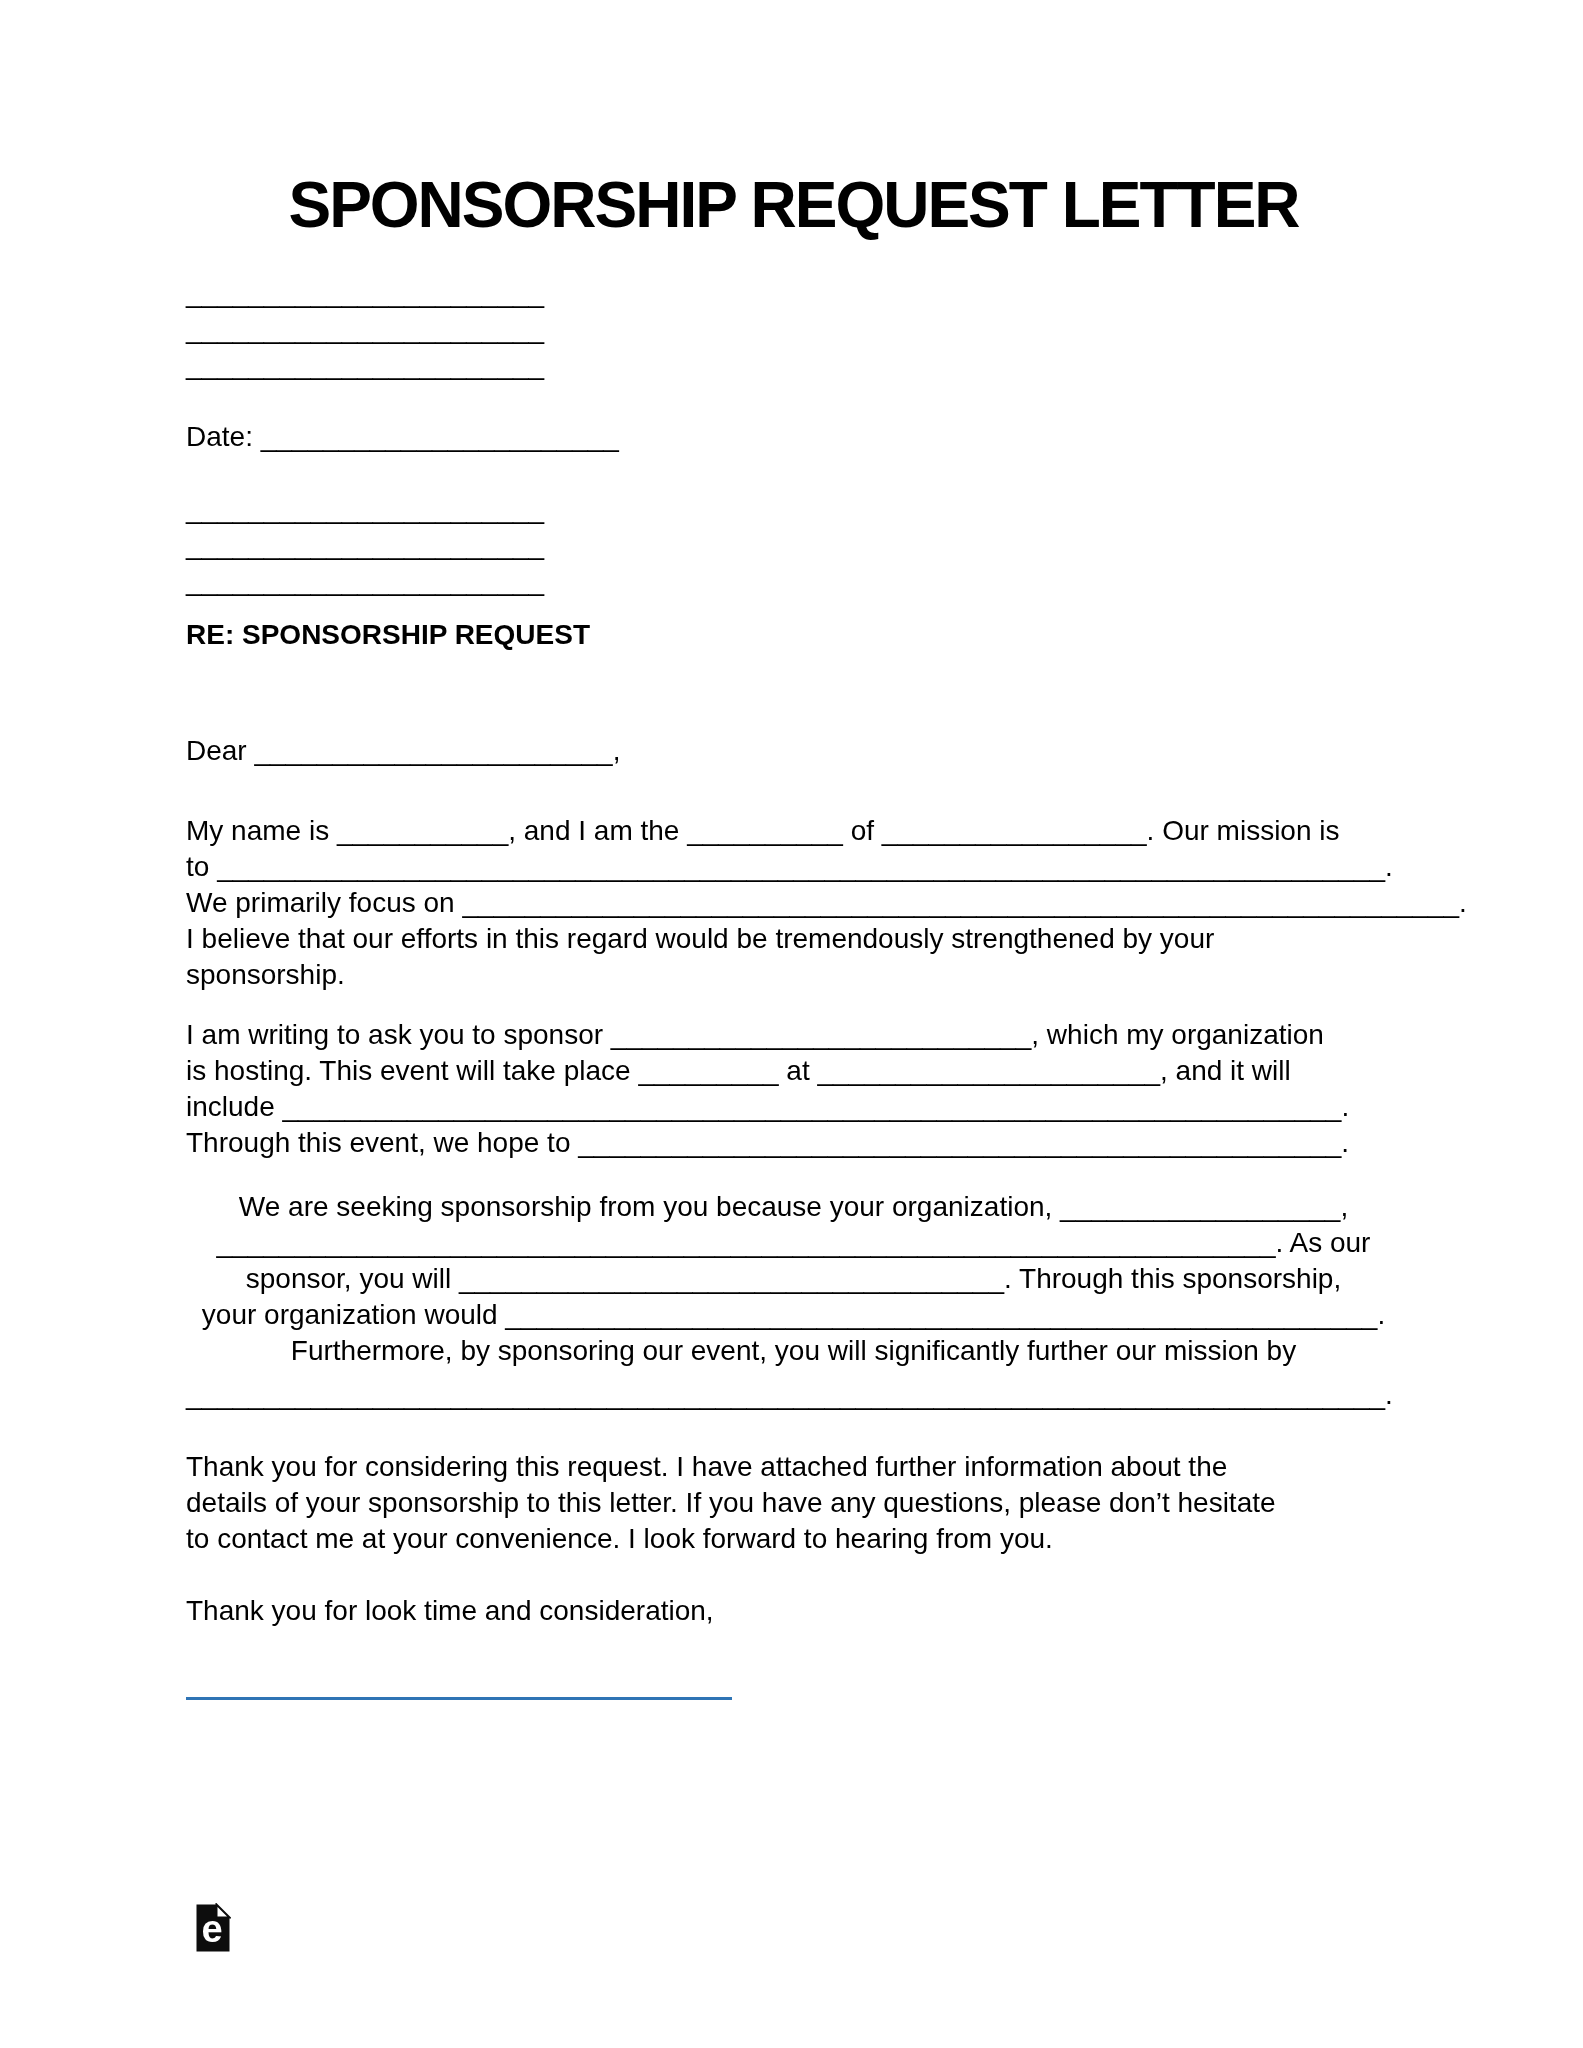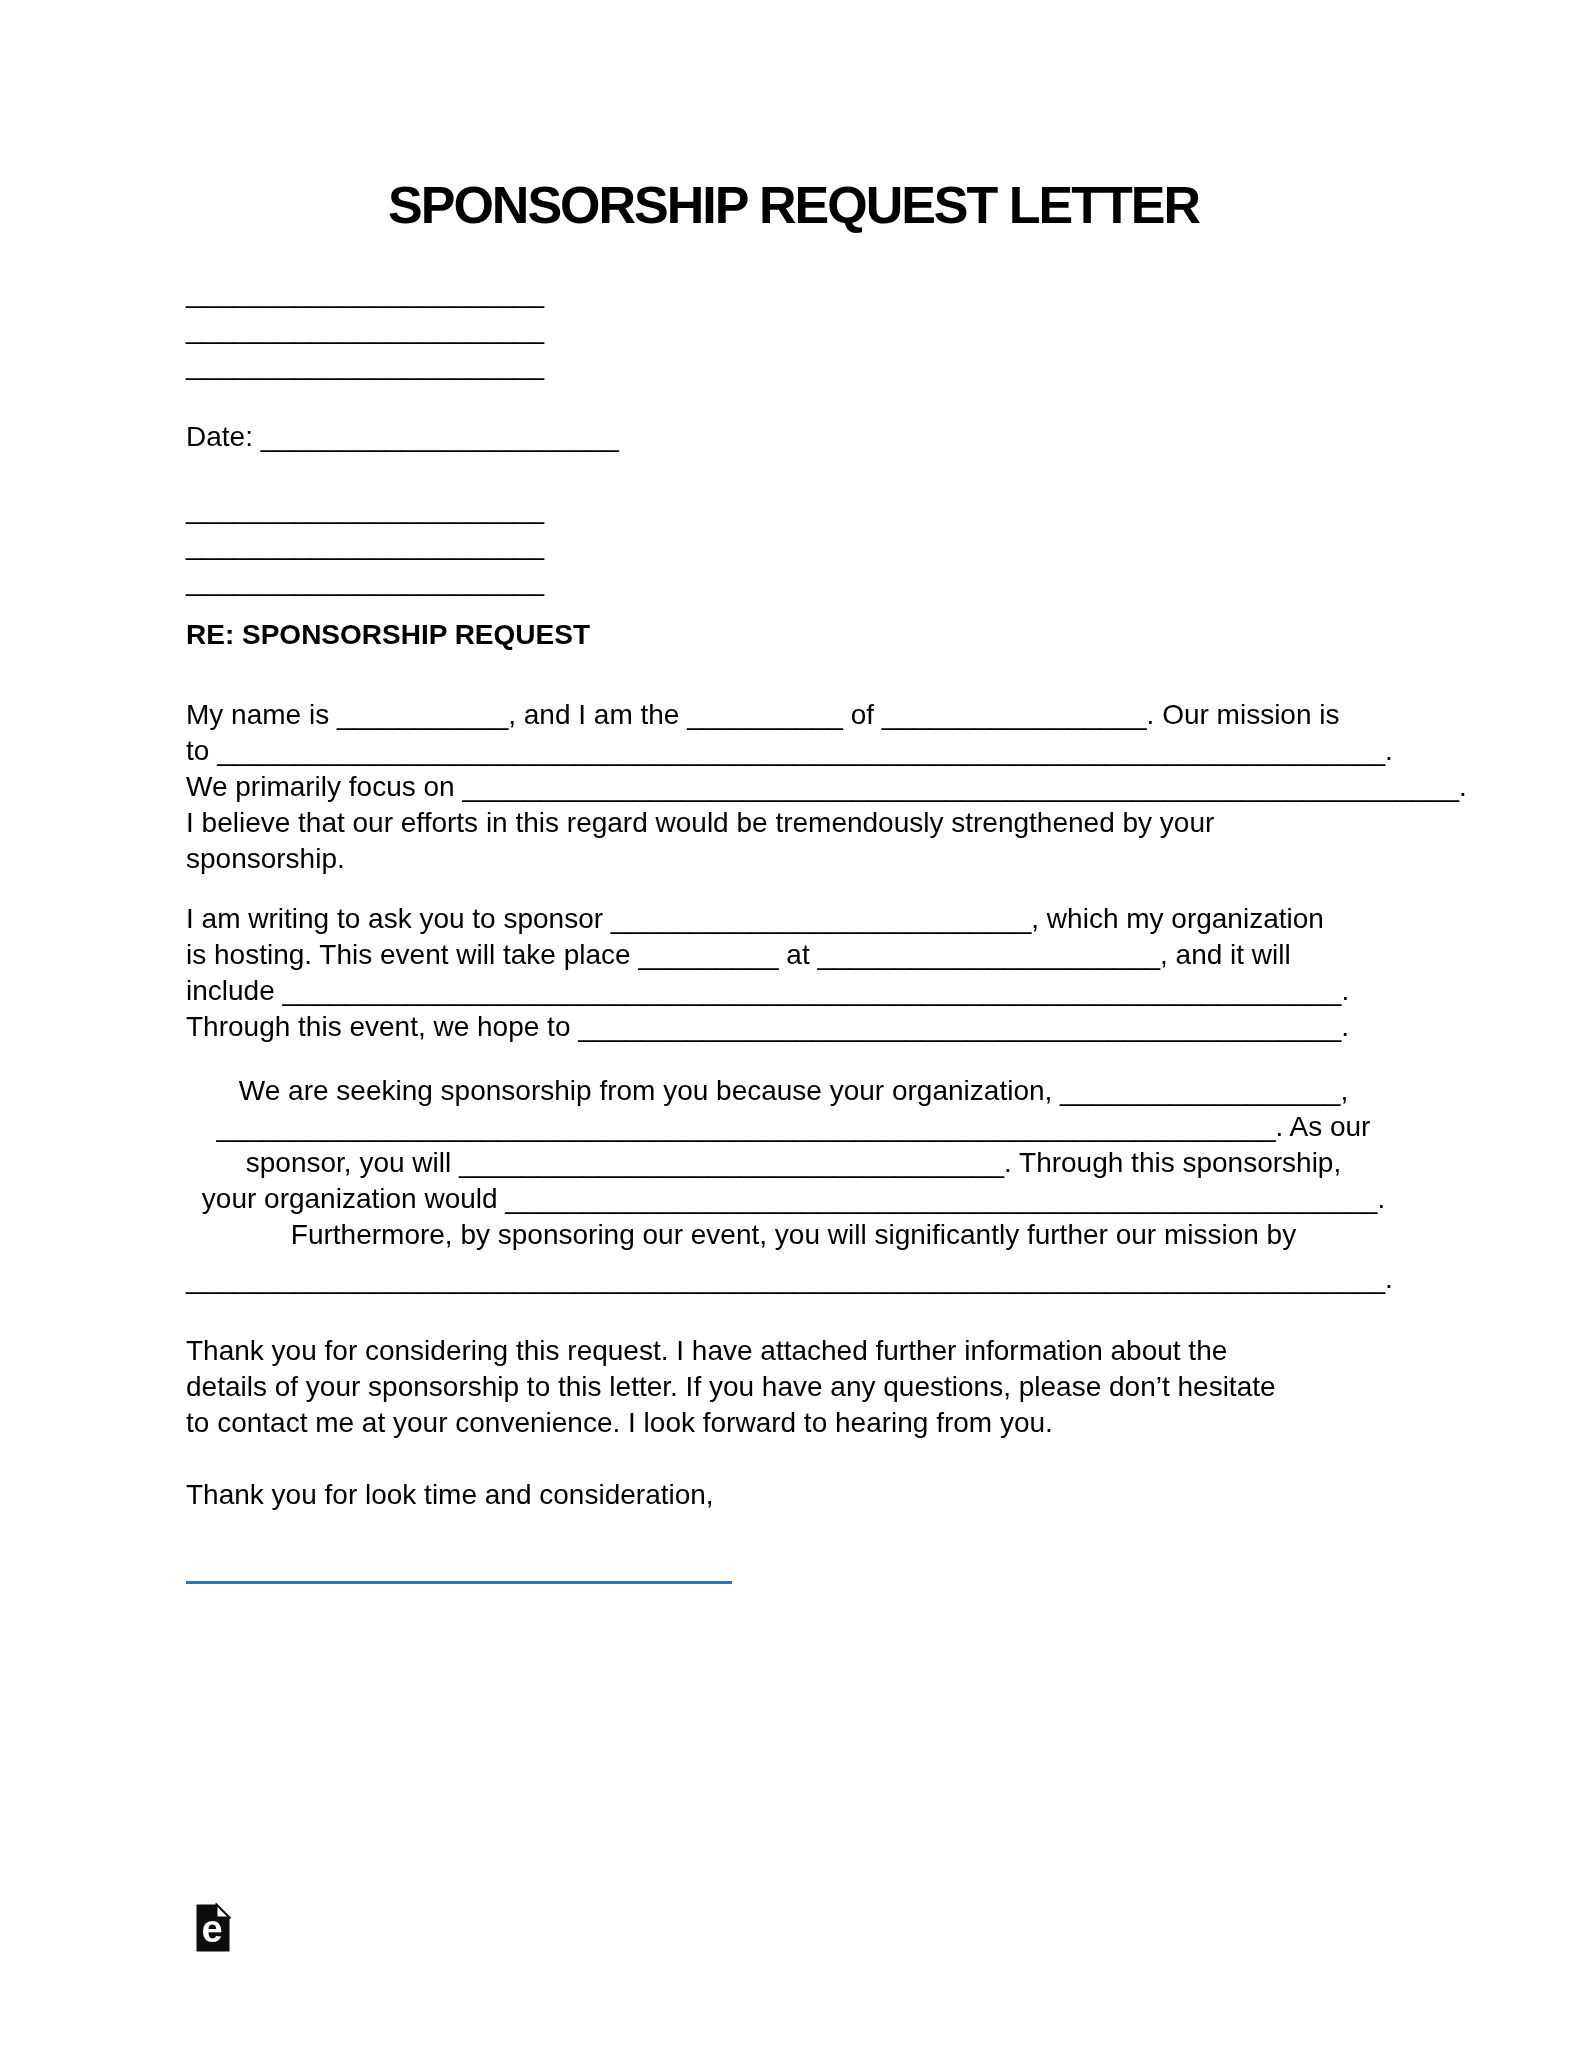--- a/index.html
+++ b/index.html
@@ -15,21 +15,21 @@
     color: #000000;
   }
   .content {
     position: absolute;
     left: 186px;
     top: 0;
     width: 1215px;
   }
   .doc-title {
     margin-top: 175px;
-    font-size: 52px;
+    font-size: 64px;
     line-height: 60px;
     font-weight: bold;
     letter-spacing: -2px;
     text-align: center;
     white-space: pre;
   }
   .lines-block { white-space: pre; }
   .sender-block { margin-top: 40px; }
   .date-line { margin-top: 36px; white-space: pre; }
   .recipient-block { margin-top: 36px; }
@@ -75,20 +75,21 @@
 _______________________</div>
 
     <div class="date-line">Date: _______________________</div>
 
     <div class="lines-block recipient-block">_______________________
 _______________________
 _______________________</div>
 
     <div class="re-line">RE: SPONSORSHIP REQUEST</div>
 
+    <div class="salutation">Dear _______________________,</div>
 
     <div class="para p1">My name is ___________, and I am the __________ of _________________. Our mission is
 to ___________________________________________________________________________.
 We primarily focus on ________________________________________________________________.
 I believe that our efforts in this regard would be tremendously strengthened by your
 sponsorship.</div>
 
     <div class="para p2">I am writing to ask you to sponsor ___________________________, which my organization
 is hosting. This event will take place _________ at ______________________, and it will
 include ____________________________________________________________________.

